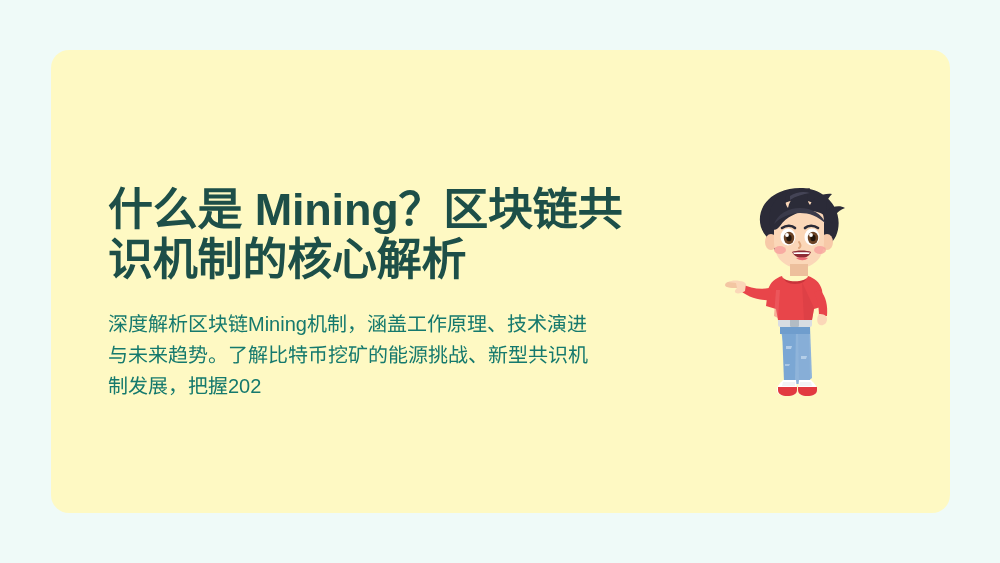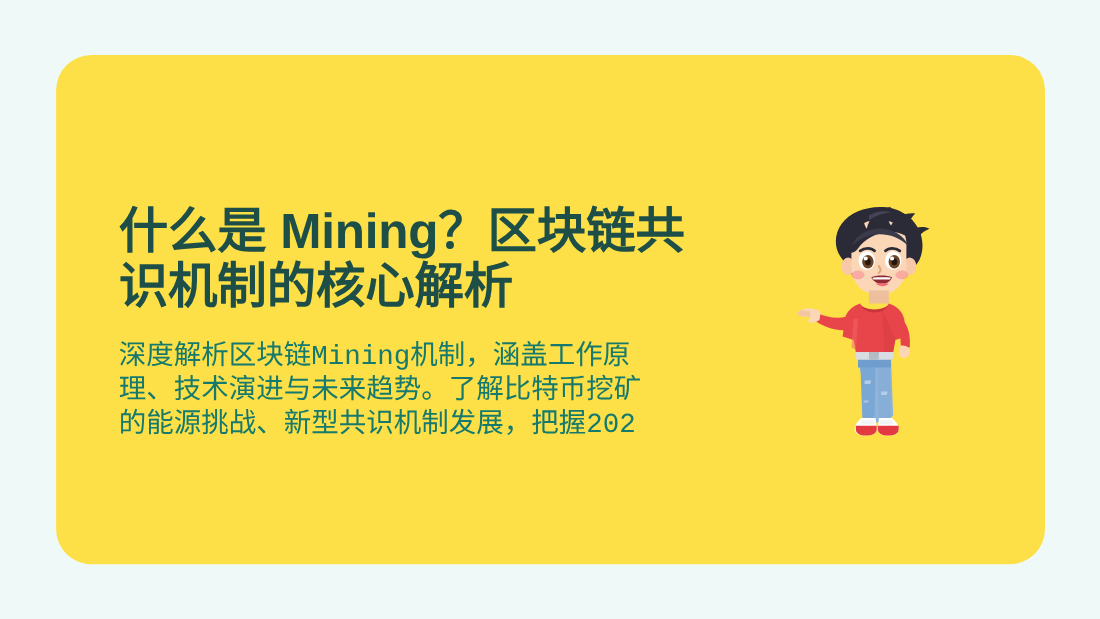--- a/index.html
+++ b/index.html
@@ -21,22 +21,22 @@
     background: #effaf8;
     box-sizing: border-box;
   }
 
   .card {
     position: absolute;
     left: 51px;
     top: 50px;
     width: 899px;
     height: 463px;
-    background: #fde047;
-    border-radius: 32px;
+    background: #fef9c3;
+    border-radius: 18px;
     box-sizing: border-box;
     overflow: hidden;
   }
 
   .content {
     position: absolute;
     left: 57px;
     top: 135px;
     width: 520px;
   }
@@ -48,23 +48,23 @@
     font-size: 45px;
     line-height: 50px;
     letter-spacing: -0.2px;
     color: #1d4f48;
     white-space: pre-wrap;
     word-break: break-word;
   }
 
   .subtitle {
     margin: 24px 0 0 0;
-    font-family: Liberation Mono, monospace;
+    font-family: Liberation Sans, sans-serif;
     font-weight: 400;
-    font-size: 25px;
+    font-size: 20px;
     line-height: 31px;
     color: #15796d;
     white-space: pre-wrap;
     width: 490px;
     max-height: 96px;
     overflow: hidden;
   }
 
   
   .illustration {

